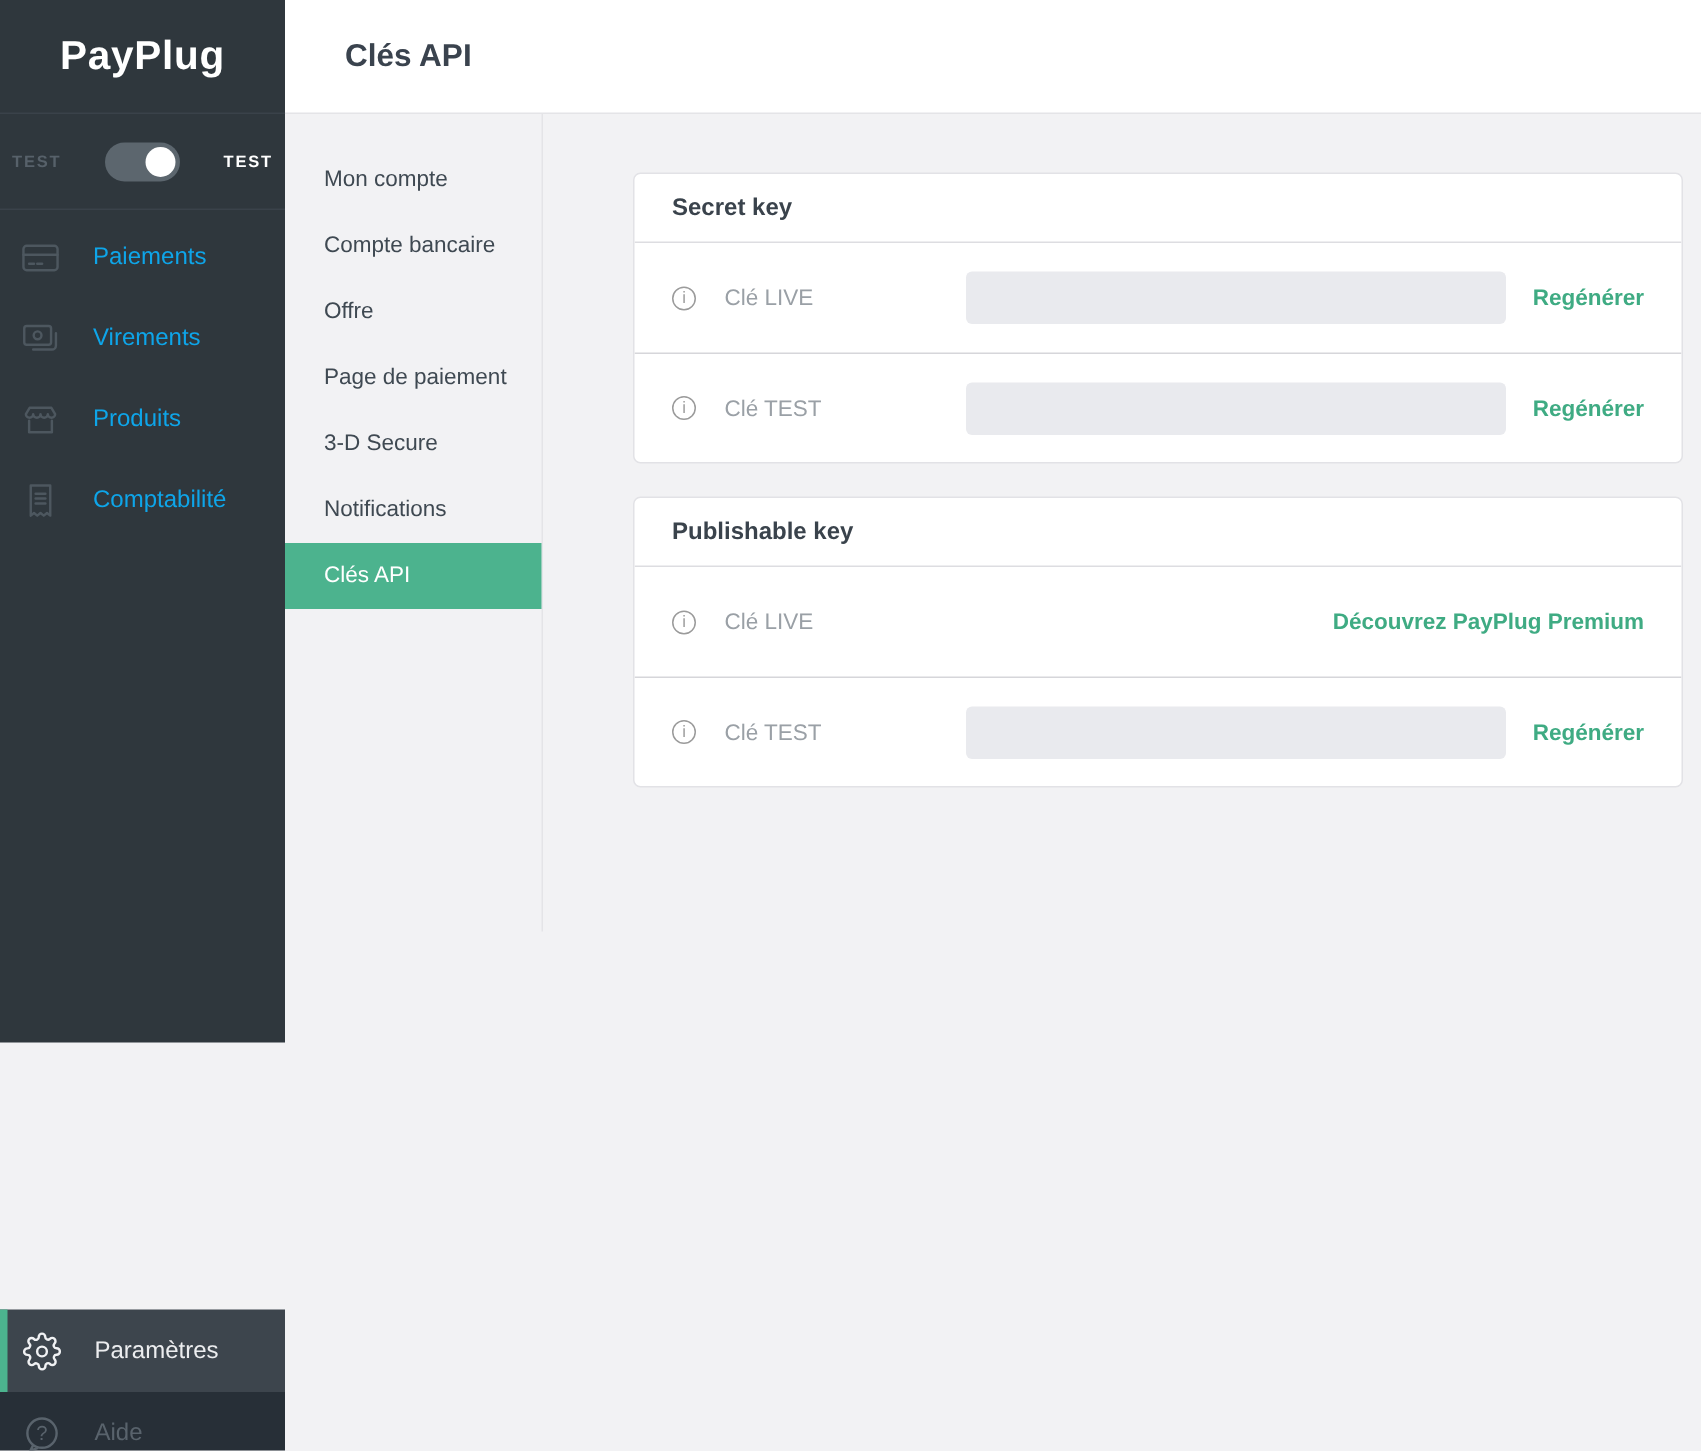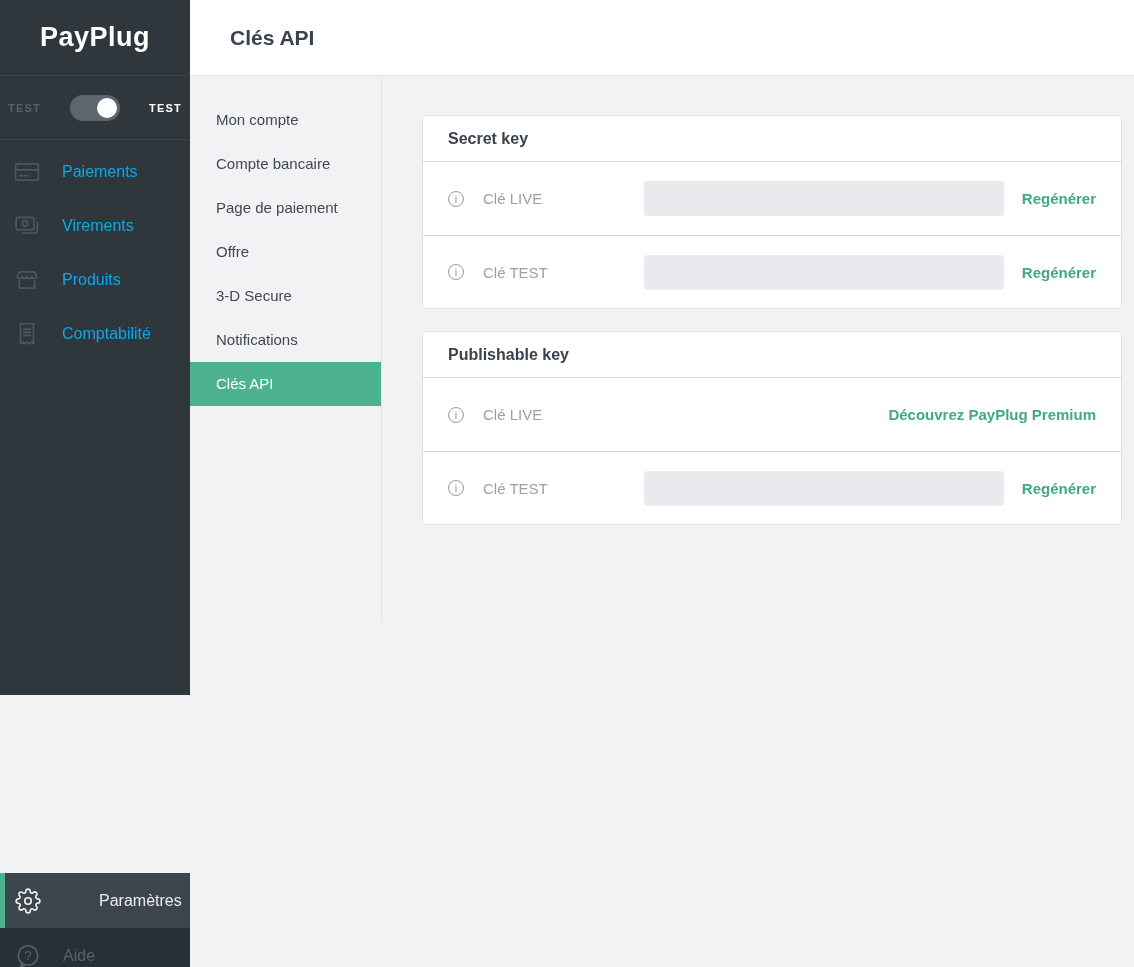--- a/index.html
+++ b/index.html
@@ -43,21 +43,21 @@
   .menu-item {
     height:54px; display:flex; align-items:center; padding:0 14px;
     color:#0ea5e9; font-size:16px; cursor:pointer;
   }
   .menu-item .icn { width:26px; height:26px; margin-right:22px; color:#4d575f; flex-shrink:0; }
 
   .sidebar-bottom { position:absolute; top:873px; left:0; width:190px; }
   .params-row {
     height:55px; background:#3d454d; border-left:5px solid #4cb38e;
     display:flex; align-items:center; padding:0 10px;
-    color:#ecedef; font-size:16px; cursor:pointer;gap:36px;
+    color:#ecedef; font-size:16px; cursor:pointer;
   }
   .params-row .icn { width:26px; height:26px; margin-right:22px; color:#f0f1f3; flex-shrink:0; }
   .aide-row {
     height:55px; background:#272f37;
     display:flex; align-items:center; padding:0 15px;
     color:#59636c; font-size:16px; cursor:pointer;
   }
   .aide-row .icn { width:26px; height:26px; margin-right:22px; color:#59636c; flex-shrink:0; }
 
   svg.icn { fill:none; stroke:currentColor; stroke-width:1.5; stroke-linecap:round; stroke-linejoin:round; }
@@ -65,21 +65,21 @@
   
   .header {
     position:absolute; left:190px; top:0; width:944px; height:76px;
     background:#ffffff; border-bottom:1px solid #e4e4e7;
     display:flex; align-items:center; padding-left:40px;
   }
   .header-title { font-size:21px; font-weight:600; color:#3a434e; }
 
   
   .settings-panel {
-    position:absolute; left:190px; top:76px; width:192px; height:545px;
+    position:absolute; left:190px; top:76px; width:172px; height:545px;
     border-right:1px solid #e4e4e7; padding-top:22px;
   }
   .settings-item {
     height:44px; line-height:44px; padding-left:26px;
     font-size:15px; color:#3f4952; cursor:pointer;
   }
   .settings-item.active { background:#4cb38e; color:#ffffff; }
 
   
   .main { position:absolute; left:382px; top:76px; width:752px; padding:39px 12px 0 40px; }
@@ -180,22 +180,22 @@
   </div>
 </div>
 
 <div class="header">
   <span class="header-title">Clés API</span>
 </div>
 
 <div class="settings-panel">
   <div class="settings-item">Mon compte</div>
   <div class="settings-item">Compte bancaire</div>
+  <div class="settings-item">Offre</div>
   <div class="settings-item">Page de paiement</div>
-  <div class="settings-item">Offre</div>
   <div class="settings-item">3-D Secure</div>
   <div class="settings-item">Notifications</div>
   <div class="settings-item active">Clés API</div>
 </div>
 
 <div class="main">
 
   <div class="card">
     <div class="card-header">Secret key</div>
     <div class="card-row">

